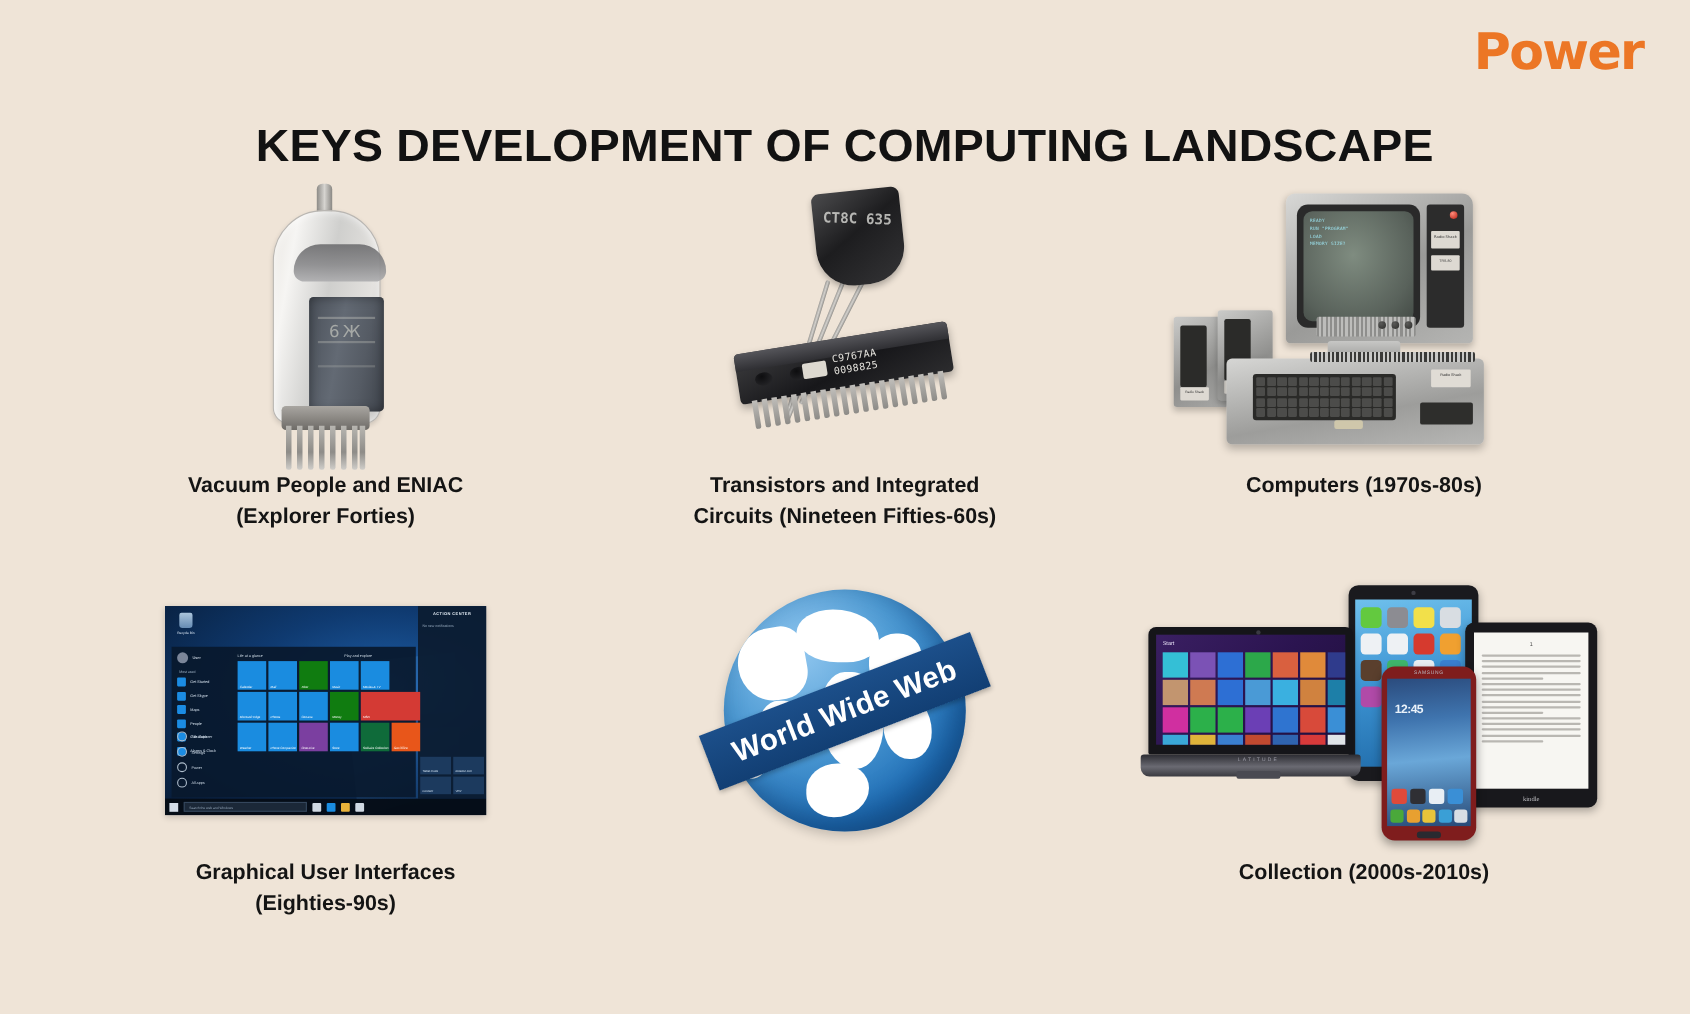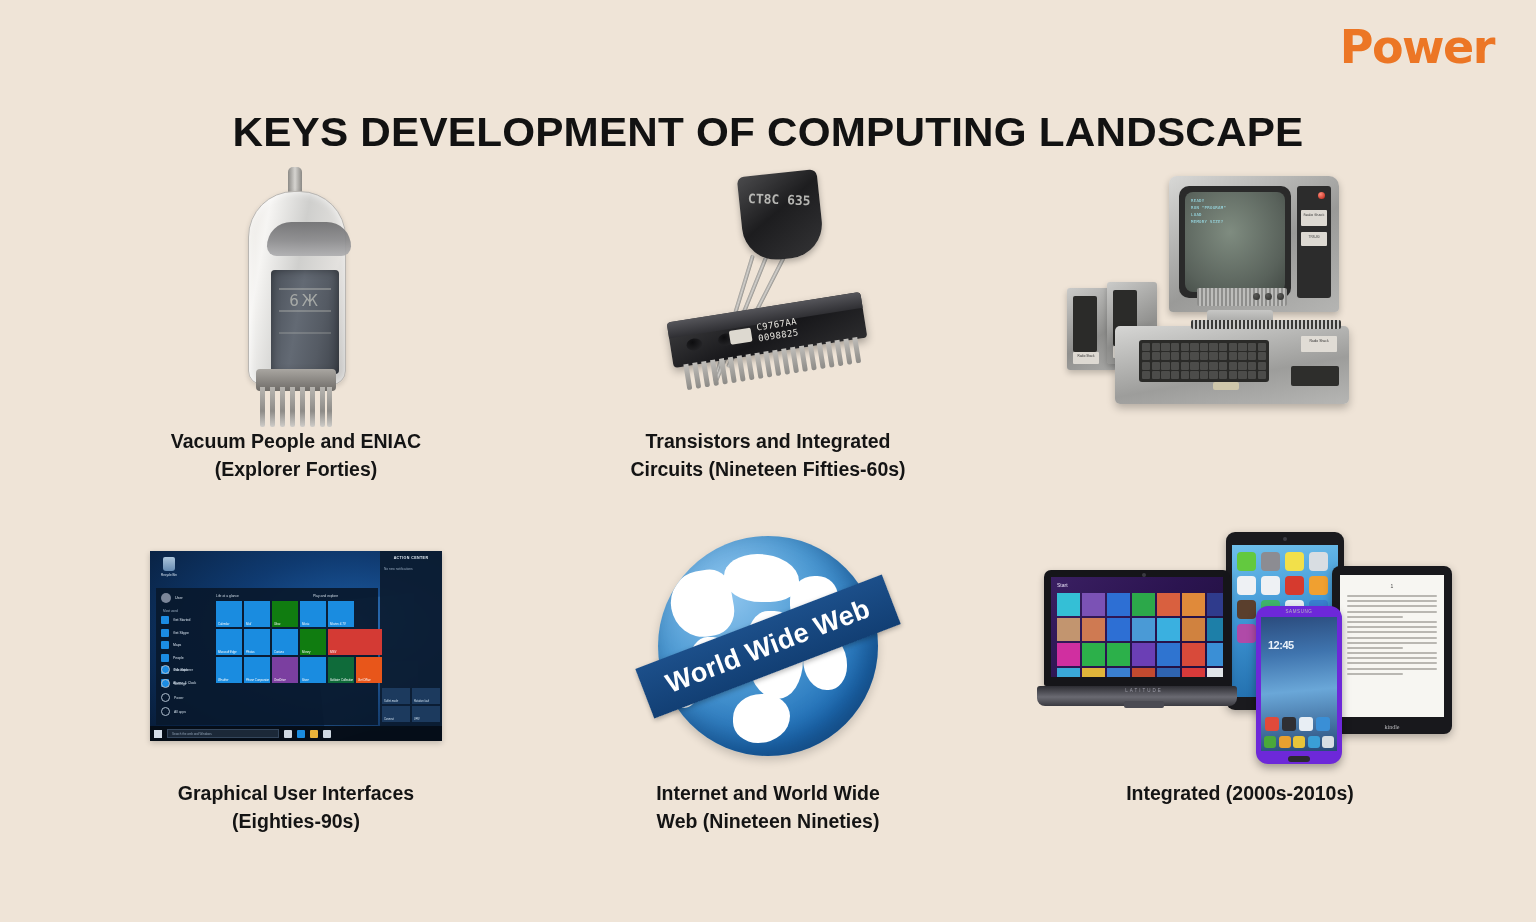--- a/index.html
+++ b/index.html
@@ -86,21 +86,21 @@
     border-radius: 5px 5px 0 0;
   }
   .tube-getter {
     position: absolute; left: 18px; top: 30px;
     width: 84px; height: 34px;
     border-radius: 40px 40px 16px 16px;
     background: linear-gradient(180deg,#6f6f71,#8b8b8d 55%,#aeaeb0);
     opacity: .92;
   }
   .tube-plate {
-    position: absolute; left: 22px; top: 78px;
+    position: absolute; left: 32px; top: 78px;
     width: 68px; height: 104px;
     background: linear-gradient(100deg,#4a5059,#636a74 40%,#555b64 70%,#3f444c);
     border-radius: 4px;
     box-shadow: inset 0 0 10px rgba(0,0,0,.4);
   }
   .tube-plate::after {
     content:"";
     position:absolute; left:8px; top:18px; right:8px; height:2px;
     background: rgba(210,210,200,.35);
     box-shadow: 0 22px 0 rgba(210,210,200,.3), 0 44px 0 rgba(210,210,200,.22);
@@ -488,21 +488,21 @@
     height:2px; background:#b9b7b2; margin-bottom:3.2px; border-radius:1px;
   }
   .kindle-screen .ln.s { width:62%; }
   .kindle-brand {
     position:absolute; left:0; right:0; bottom:4px; text-align:center;
     font-size:6px; color:#b9b9bd; font-family:"Liberation Serif", serif;
   }
 
   .phone {
     position:absolute; left:216px; top:78px; width:86px; height:158px;
-    background:#6d28d9; border-radius:12px;
+    background:#7f1d1d; border-radius:12px;
     padding:11px 5px 13px 5px; box-sizing:border-box;
     box-shadow: 0 4px 9px rgba(0,0,0,.34);
     z-index: 5;
   }
   .phone-brand { position:absolute; left:0;right:0;top:2.5px; text-align:center; font-size:4.5px; color:#b9b9c2; letter-spacing:.6px;}
   .phone-screen {
     width:100%; height:100%;
     background: linear-gradient(175deg,#2b4c7e 0%,#3f74ae 28%,#6aa7d8 55%,#274a78 100%);
     position:relative; overflow:hidden;
   }
@@ -697,20 +697,21 @@
               <i></i>
               <i></i>
           </div>
           <div class="pc-spacekey"></div>
           <div class="pc-badge">Radio Shack</div>
           <div class="pc-badge2"></div>
         </div>
       </div>
     </div>
     <div class="caption">
+      <div>Computers (1970s-80s)</div>
     </div>
   </div>
 
   <div class="cell">
     <div class="art">
       <div class="win-wrap">
         <div class="win-desk"></div>
         <div class="win-logo-glow"></div>
         <div class="win-logo-glow2"></div>
 
@@ -878,24 +879,20 @@
           <span class="land l4"></span>
           <span class="land l5"></span>
           <span class="land l6"></span>
           <span class="land l7"></span>
           <span class="land l8"></span>
         </div>
         <div class="globe-banner">
           <span>World Wide Web</span>
         </div>
       </div>
-    </div>
-    <div class="caption">
-      <div>Internet and World Wide</div>
-      <div>Web (Nineteen Nineties)</div>
     </div>
   </div>
 
   <div class="cell">
     <div class="art">
       <div class="dev-wrap">
 
         <div class="tablet">
           <div class="tablet-cam"></div>
           <div class="tablet-screen">
@@ -1003,17 +1000,17 @@
               <i style="background:#3a9fd6"></i>
               <i style="background:#d8dee4"></i>
             </div>
           </div>
           <div class="phone-home"></div>
         </div>
 
       </div>
     </div>
     <div class="caption">
-      <div>Integrated (2000s-2010s)</div>
+      <div>Collection (2000s-2010s)</div>
     </div>
   </div>
 
 </div>
 
 </body></html>

